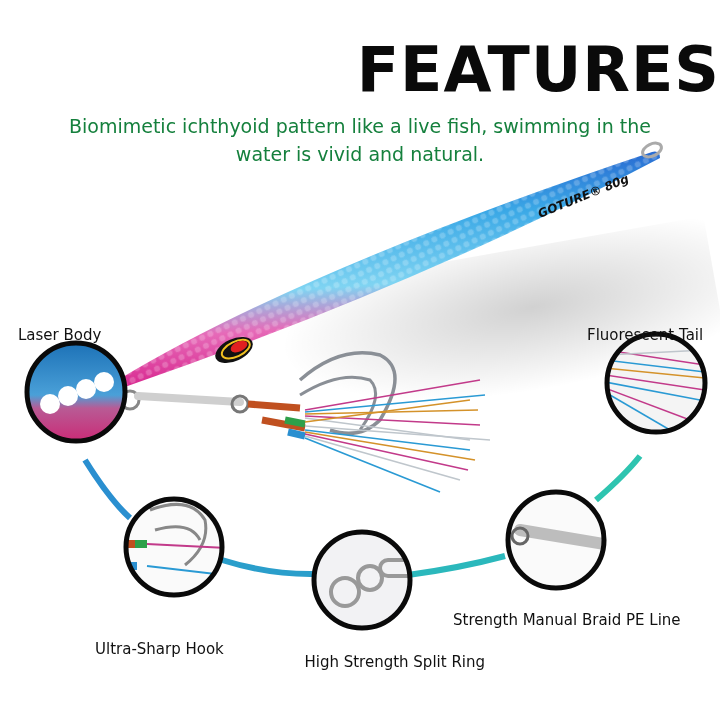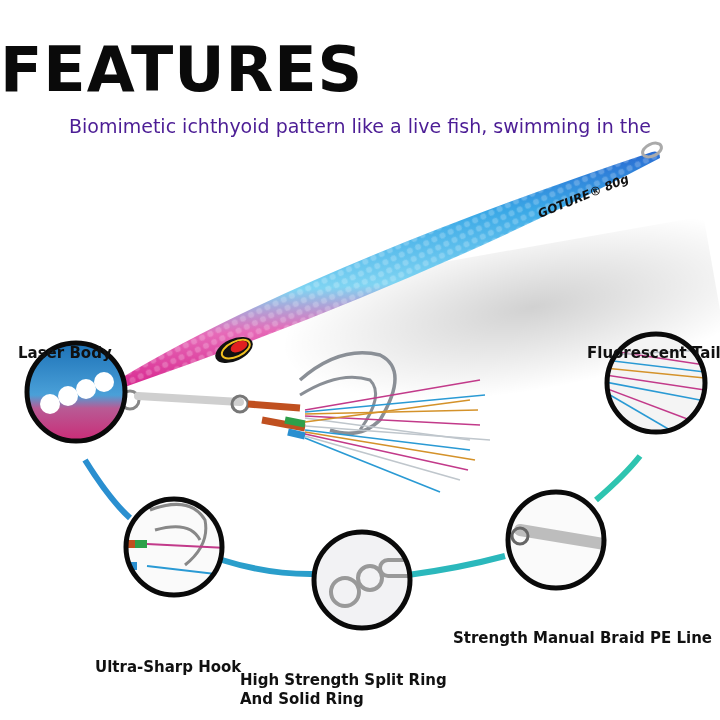--- a/index.html
+++ b/index.html
@@ -4,45 +4,46 @@
   <style>
     html, body { margin: 0; padding: 0; }
     body {
       width: 720px; height: 720px; position: relative; overflow: hidden;
       background: #ffffff;
       font-family: "DejaVu Sans", "Liberation Sans", sans-serif;
       color: #111;
     }
     .title {
       position: absolute; left: 0; top: 34px; width: 720px;
-      text-align: left; font-size: 62px; font-weight: bold;
+      text-align: right; font-size: 62px; font-weight: bold;
       letter-spacing: 1px; color: #0a0a0a; line-height: 72px;
     }
     .subtitle {
       position: absolute; left: 40px; top: 112px; width: 640px;
-      text-align: center; font-size: 19px; line-height: 28px; color: #4c1d95;
+      text-align: center; font-size: 19px; line-height: 28px; color: #15803d;
     }
     .shadow {
       position: absolute; left: 260px; top: 255px; width: 460px; height: 150px;
       background: radial-gradient(ellipse at 60% 40%, rgba(0,0,0,0.18), rgba(0,0,0,0) 65%);
       transform: rotate(-10deg);
     }
     svg.art { position: absolute; left: 0; top: 0; }
     .label {
-      position: absolute; font-weight: bold; font-size: 15px; color: #111;
-      white-space: nowrap; line-height: 19px; margin-top: 18px;
-    }
-    .label.center { text-align: left; }
+      position: absolute; font-weight: normal; font-size: 15px; color: #111;
+      white-space: nowrap; line-height: 19px;
+    }
+    .label.center { text-align: right; }
   </style>
 </head>
 <body>
 
 <div class="title">FEATURES</div>
 <div class="subtitle">
   <div>Biomimetic ichthyoid pattern like a live fish, swimming in the</div>
+  <div>water is vivid and natural.</div>
 </div>
 
 <div class="shadow"></div>
 
 <svg class="art" width="720" height="720" viewBox="0 0 720 720">
   <defs>
     <linearGradient id="bodyGrad" x1="0" y1="0" x2="0.15" y2="1">
       <stop offset="0" stop-color="#1c3fc4"></stop>
       <stop offset="0.35" stop-color="#3aa8e6"></stop>
       <stop offset="0.62" stop-color="#7fd4f2"></stop>
@@ -187,15 +188,14 @@
     </g>
     <circle cx="556" cy="540" r="48" fill="none" stroke="#0a0a0a" stroke-width="5"></circle>
   </g>
 </svg>
 
 <div class="label" style="left:18px; top:326px;">Laser Body</div>
 <div class="label" style="left:587px; top:326px;text-align:right;">Fluorescent Tail</div>
 <div class="label" style="left:95px; top:640px;">Ultra-Sharp Hook</div>
 <div class="label center" style="left:240px; top:653px; width:245px;">
   <div>High Strength Split Ring</div>
-  <div>And Solid Ring</div>
 </div>
 <div class="label" style="left:453px; top:611px;">Strength Manual Braid PE Line</div>
 
 </body></html>

